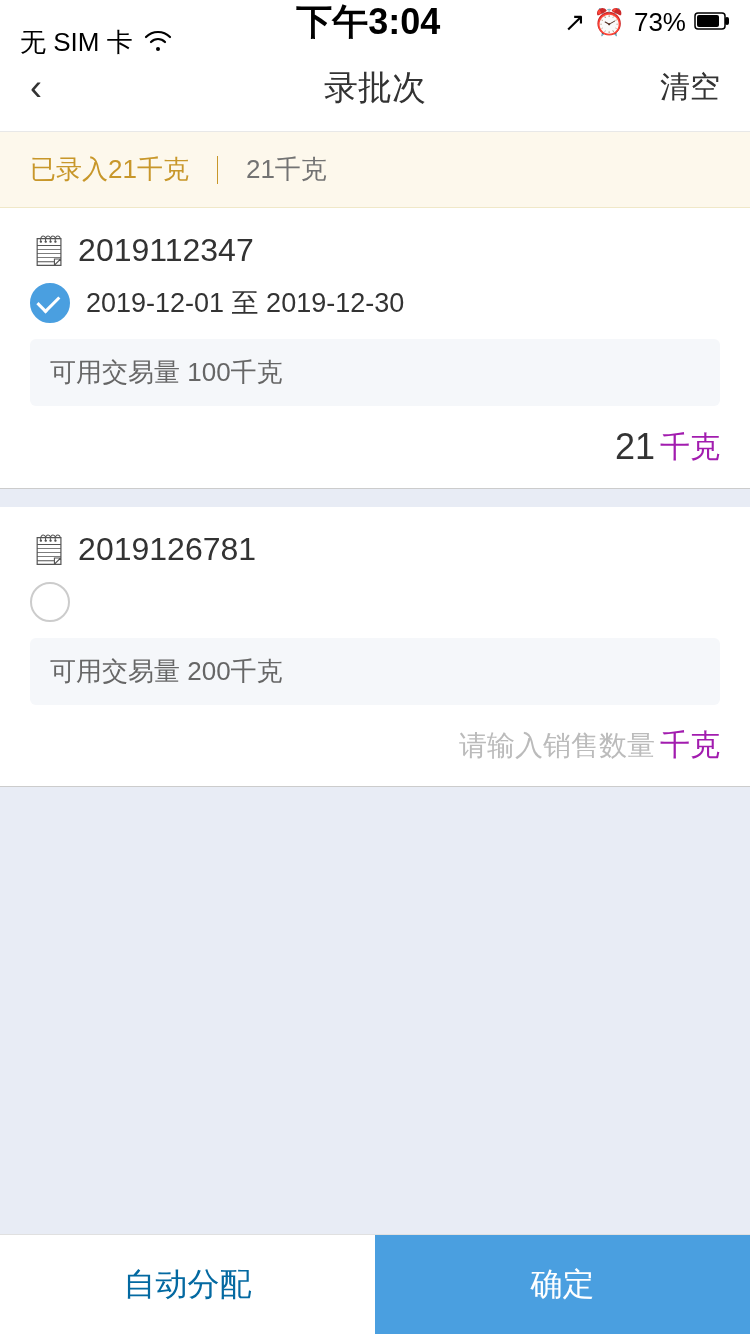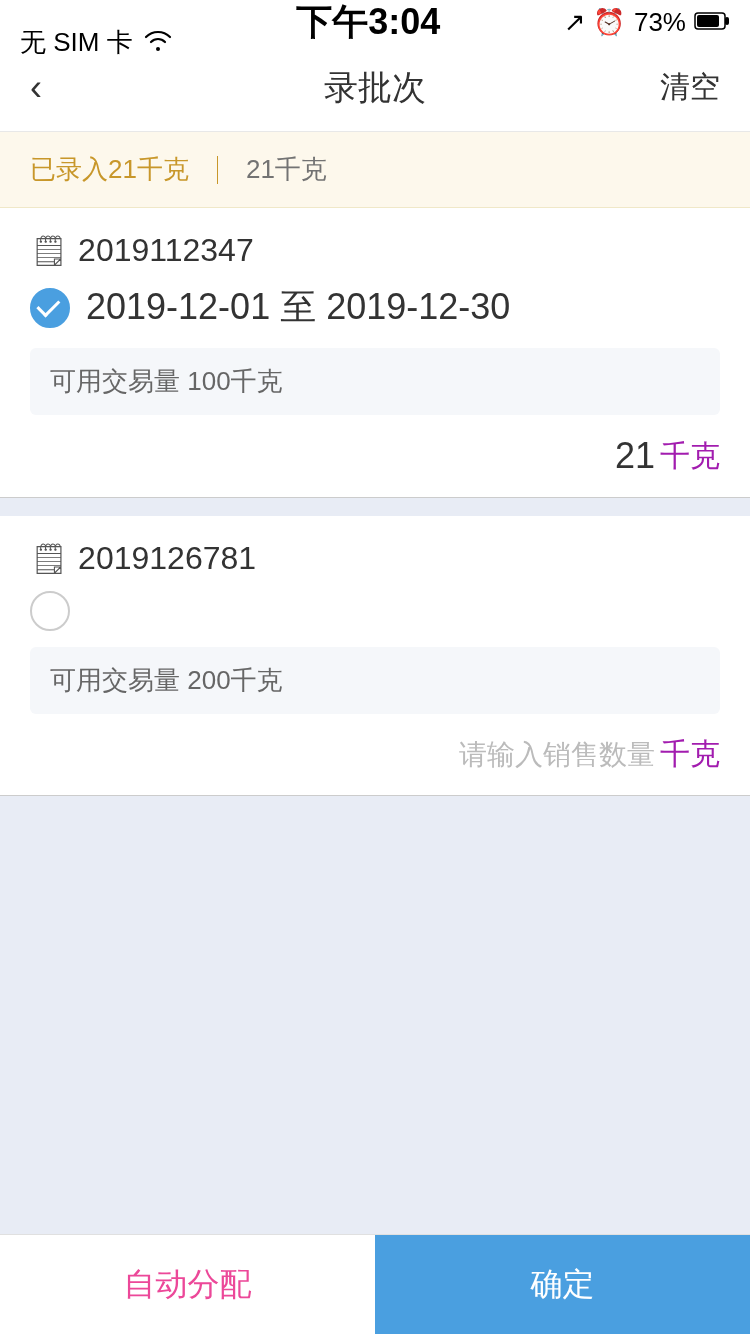--- a/index.html
+++ b/index.html
@@ -145,21 +145,21 @@
     .radio-circle.checked::after {
       content: '';
       width: 18px;
       height: 10px;
       border-left: 3px solid #fff;
       border-bottom: 3px solid #fff;
       transform: rotate(-45deg) translateY(-3px);
       display: block;
     }
     .batch-date {
-      font-size: 36px;
+      font-size: 27px;
       color: #333;
     }
     .available-row {
       background: #f5f7fa;
       border-radius: 6px;
       padding: 16px 20px;
       margin-bottom: 0;
       font-size: 26px;
       color: #666;
     }
@@ -214,21 +214,21 @@
       display: flex;
       border-top: 1px solid #e0e0e0;
       background: #fff;
     }
     .btn-auto {
       flex: 1;
       display: flex;
       align-items: center;
       justify-content: center;
       font-size: 32px;
-      color: #ec4899;
+      color: #0369a1;
       background: #fff;
       cursor: pointer;
       border: none;
       outline: none;
     }
     .btn-confirm {
       flex: 1;
       display: flex;
       align-items: center;
       justify-content: center;

